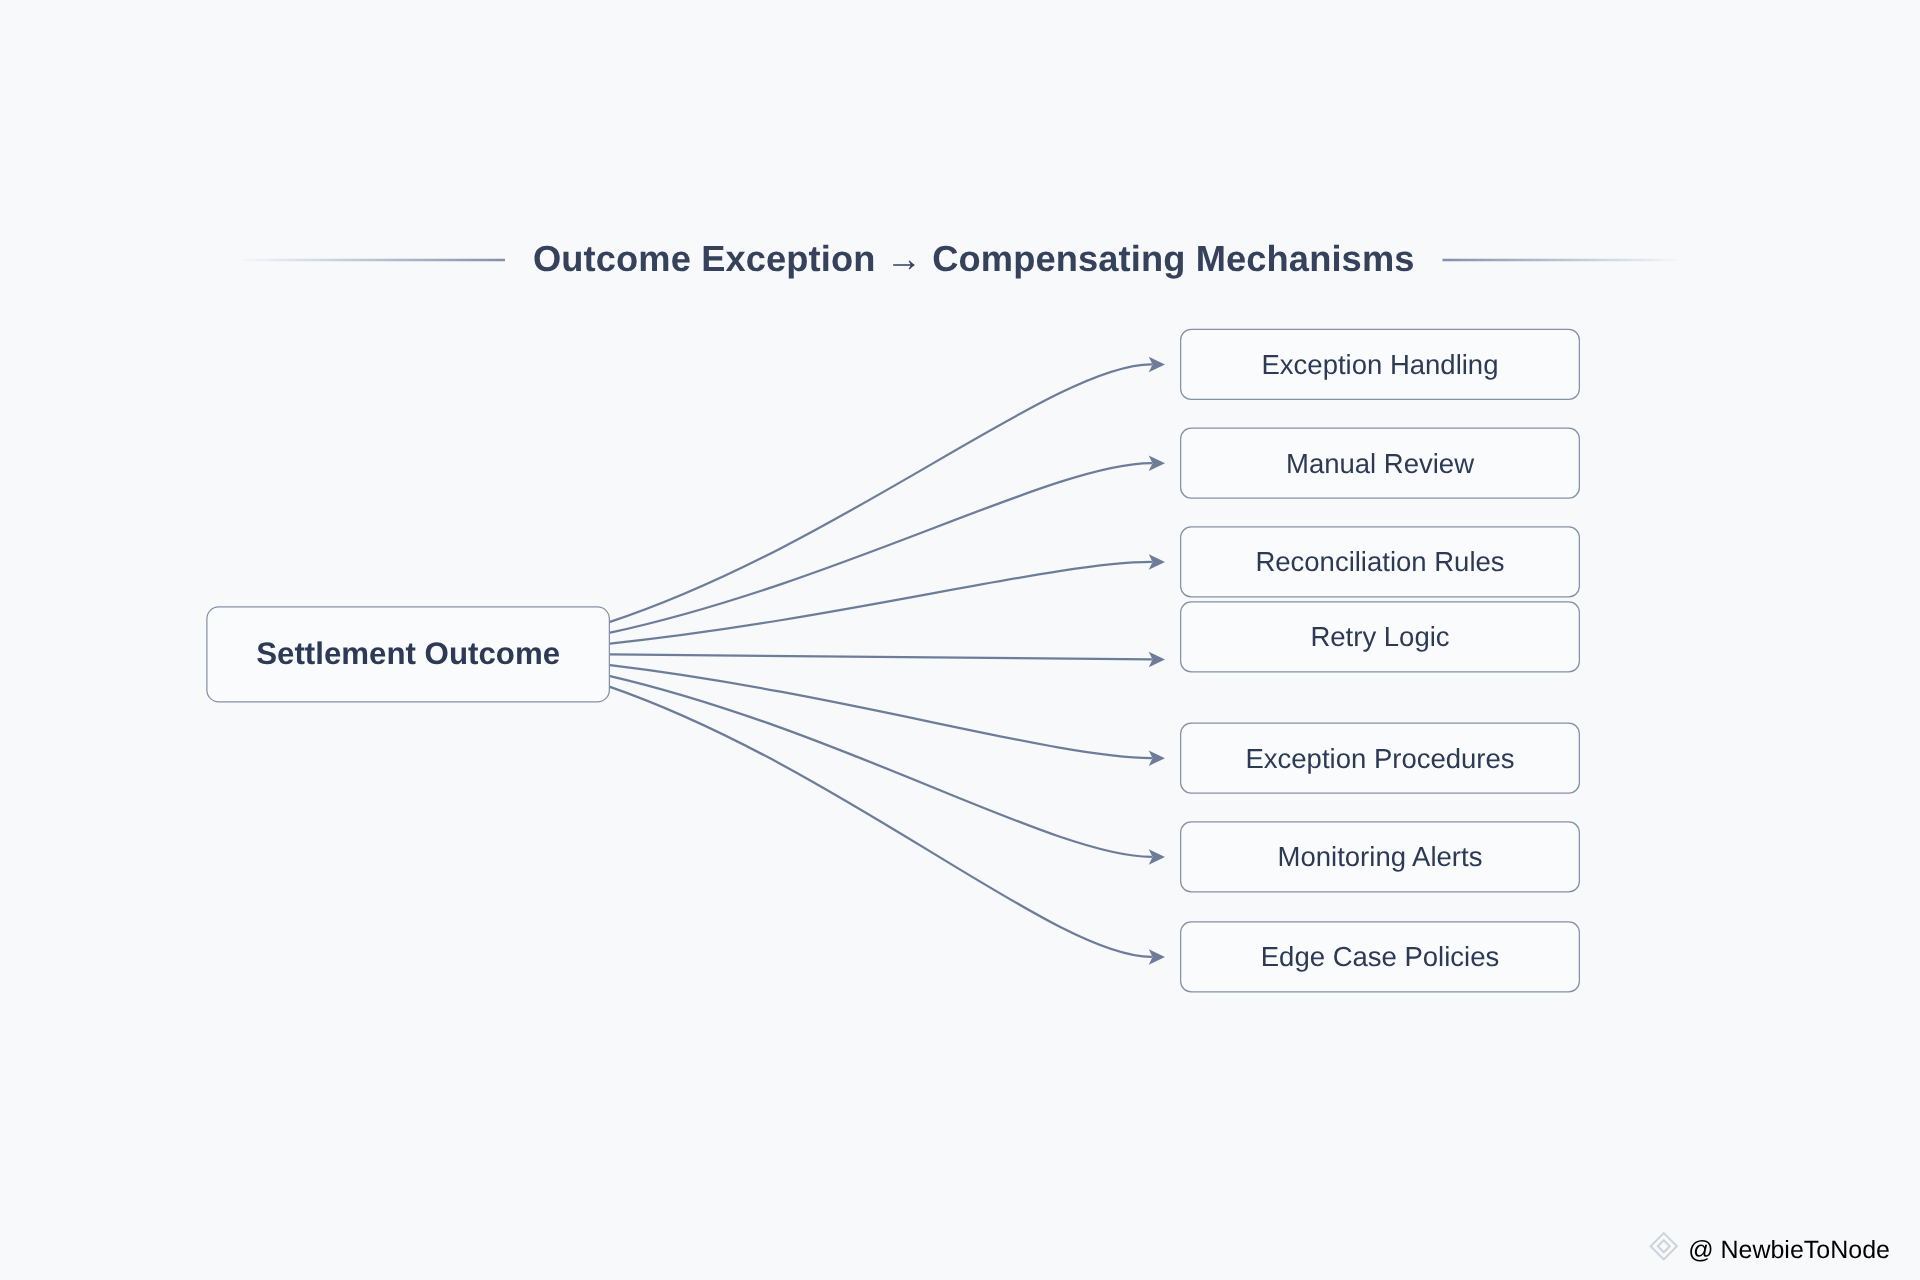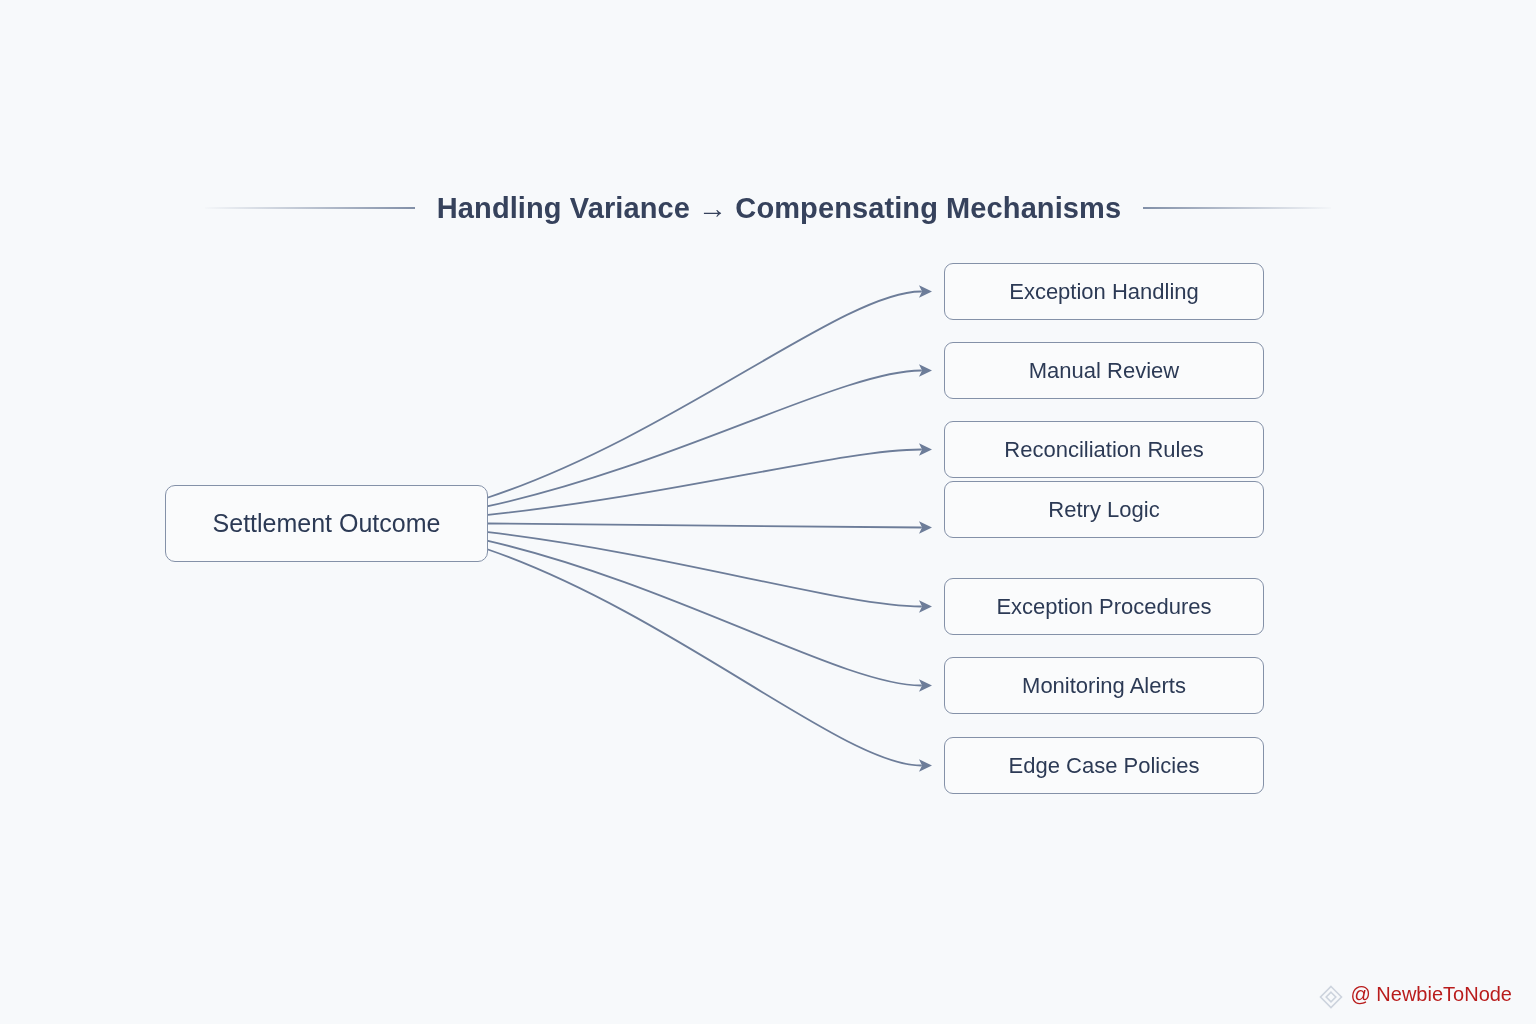--- a/index.html
+++ b/index.html
@@ -71,20 +71,21 @@
     color: #2c3a55;
     text-align: right;
   }
   .node.root {
     left: 165px;
     top: 485px;
     width: 323px;
     height: 77px;
     font-size: 25px;
     border-radius: 10px;
+    font-weight: bold;
   }
   .node.leaf {
     left: 944px;
     width: 320px;
     height: 57px;
     font-size: 22px;
   }
   .node.leaf .node-label,
   .node.root .node-label {
     display: block;
@@ -110,37 +111,37 @@
   .arrow-head {
     fill: #6d7d99;
   }
 
   
   .watermark {
     position: absolute;
     right: 24px;
     bottom: 14px;
     display: flex;
-    align-items: flex-start;
+    align-items: flex-end;
     gap: 7px;
-    color: #b91c1c;
+    color: #000000;
     font-size: 20px;
     user-select: none;
   }
   .watermark svg { display: block; }
   .watermark-text { line-height: 1; }
 </style>
 </head>
 <body>
 
 <div id="canvas">
 
   <div class="title-row">
     <div class="title-rule left"></div>
-    <div class="title-text">Handling Variance → Compensating Mechanisms</div>
+    <div class="title-text">Outcome Exception → Compensating Mechanisms</div>
     <div class="title-rule right"></div>
   </div>
 
   <svg id="edges" viewBox="0 0 1536 1024">
     <g id="edge-group">
         <path d="M 488 497.5 C 674.48 435.7, 843.2 291.5, 921 291.5" class="edge-path"></path>
         <path d="M 932 291.5 L 919 285.3 L 922 291.5 L 919 297.7 Z" class="arrow-head"></path>
         <path d="M 488 506.1666666666667 C 674.48 465.4666666666667, 843.2 370.5, 921 370.5" class="edge-path"></path>
         <path d="M 932 370.5 L 919 364.3 L 922 370.5 L 919 376.7 Z" class="arrow-head"></path>
         <path d="M 488 514.8333333333334 C 674.48 495.23333333333335, 843.2 449.5, 921 449.5" class="edge-path"></path>

